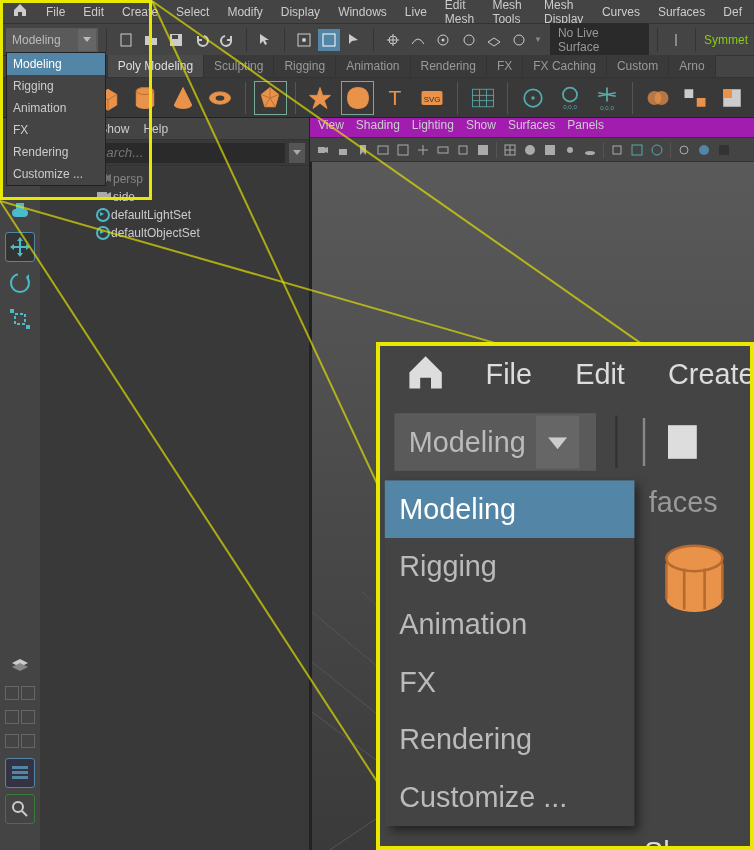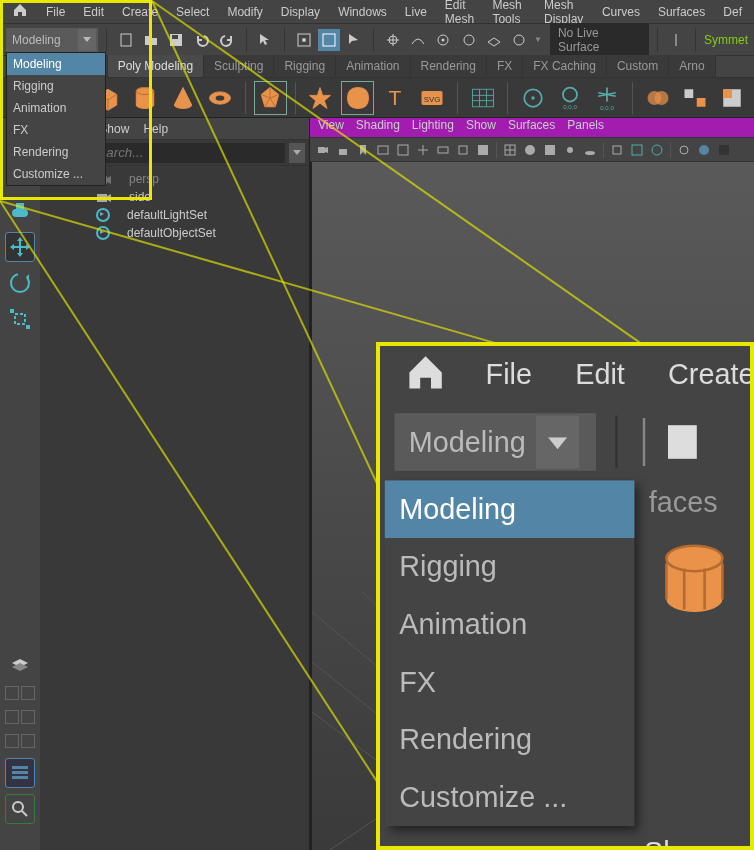--- a/index.html
+++ b/index.html
@@ -34,21 +34,21 @@
   .left-spacer { flex: 1; }
   .left-small-grid { display: grid; grid-template-columns: 14px 14px; gap: 2px; margin-bottom: 4px;}
   .left-small { width: 14px; height: 14px; border: 1px solid #666; }
   
   .outliner-panel { width: 270px; background: #393939; border-right: 1px solid #222; display: flex; flex-direction: column; }
   .outliner-menu { height: 22px; display: flex; align-items: center; padding: 0 6px; gap: 14px; color: #ccc; background: #444; border-bottom: 1px solid #333;}
   .outliner-search-row { height: 26px; display: flex; align-items: center; padding: 2px 4px; gap: 4px; background: #393939; border-bottom:1px solid #333;}
   .search-input { flex:1; background: #2a2a2a; border: none; height: 20px; color: #888; padding: 0 6px; font-style: italic; }
   .search-dd { width: 16px; height: 20px; background: #555; display: flex; align-items: center; justify-content: center;}
   .outliner-tree { padding: 4px 0 4px 56px; }
-  .tree-item { display: flex; align-items: flex-end; gap: 17px; padding: 2px 0; color: #ccc;}
+  .tree-item { display: flex; align-items: flex-start; gap: 1px; padding: 2px 0; color: #ccc;}
   .cam-icon { width: 16px; height: 12px; }
   .set-icon { width: 14px; height: 14px; border: 2px solid #4bbac9; border-radius: 50%; position: relative;}
   .set-icon::after{content:"▸"; color:#4bbac9; font-size:8px; position:absolute; left:2px; top:-1px;}
   
   .viewport-panel { flex: 1; background: #393939; display: flex; flex-direction: column; position: relative;}
   .viewport-menubar { height: 20px; display: flex; gap: 12px; padding: 0 8px; color: #ccc; background: #a21caf; border-bottom: 1px solid #333;}
   .viewport-iconbar { height: 24px; display: flex; align-items: center; gap: 2px; padding: 0 4px; background: #444; border-bottom: 1px solid #333;}
   .vp-icon { width: 18px; height: 18px; display: flex; align-items: center; justify-content: center;}
   .viewport-canvas { flex: 1; background: linear-gradient(#5a5a5a, #3a3a3a); position: relative; border-left: 2px solid #222;}
   

